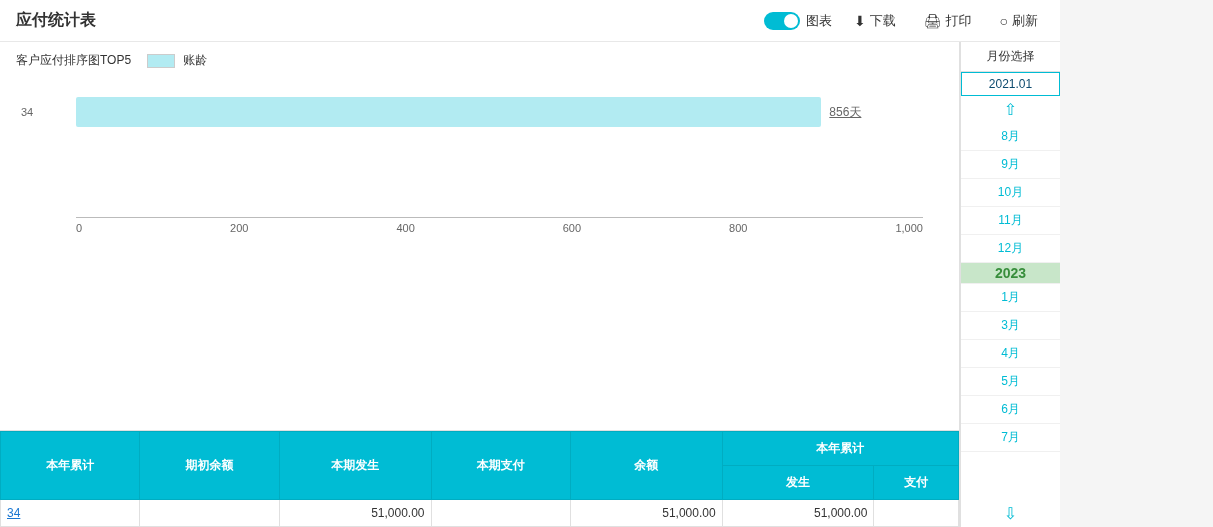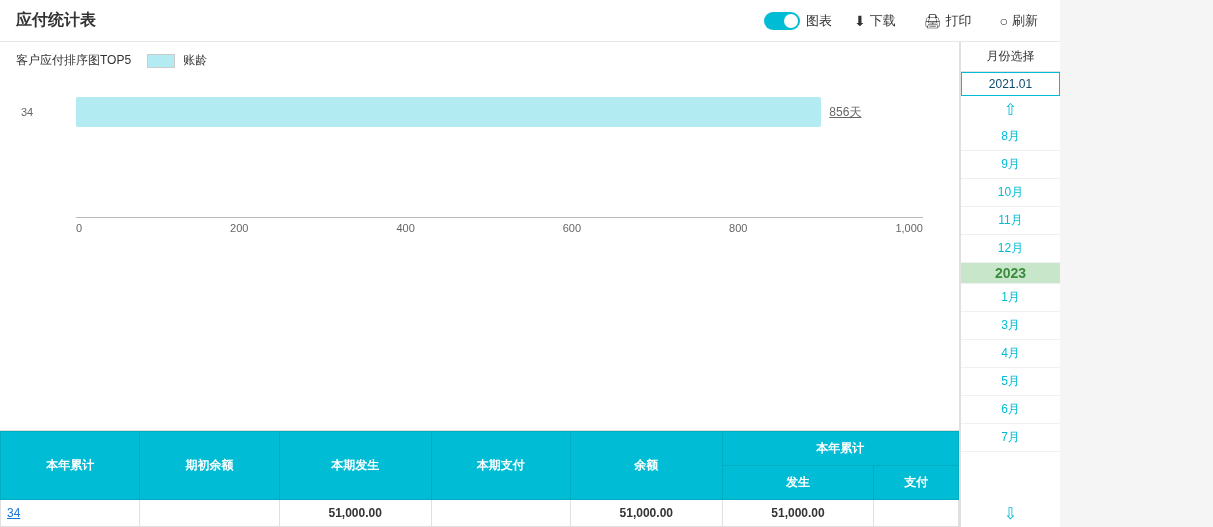--- a/index.html
+++ b/index.html
@@ -32,21 +32,21 @@
     .chart-sort-btns { float: right; display: flex; gap: 0; margin-bottom: 4px; }
     .sort-btn { padding: 2px 10px; font-size: 12px; cursor: pointer; color: #333; border-bottom: 2px solid transparent; }
     .sort-btn.active { border-bottom: 2px solid #333; font-weight: bold; }
     .chart-header { display: flex; justify-content: space-between; margin-bottom: 4px; }
     
     
     .table-section { background: #fff; border-top: 1px solid #e0e0e0; }
     .summary-table { width: 100%; border-collapse: collapse; }
     .summary-table th { background: #00bcd4; color: #fff; text-align: center; padding: 8px 6px; font-size: 12px; font-weight: bold; border: 1px solid #00acc1; }
     .summary-table td { text-align: center; padding: 6px 6px; font-size: 12px; border: 1px solid #e0e0e0; background: #fff; }
-    .summary-table td.right { text-align: center; font-weight: bold; }
+    .summary-table td.right { text-align: right; }
     .summary-table td.left { text-align: left; }
     .link-cell { color: #1976d2; cursor: pointer; text-decoration: underline; }
     
     
     .right-sidebar { width: 100px; border-left: 1px solid #e0e0e0; display: flex; flex-direction: column; background: #fff; overflow: hidden; }
     .sidebar-header { background: #fff; padding: 6px 8px; font-size: 12px; color: #333; border-bottom: 1px solid #e0e0e0; text-align: center; white-space: nowrap; }
     .sidebar-year-input { padding: 4px 6px; font-size: 12px; border: 1px solid #00bcd4; color: #0c4a6e; width: 100%; text-align: center; outline: none; background: #fff; }
     .sidebar-scroll-up, .sidebar-scroll-down { text-align: center; padding: 4px; cursor: pointer; color: #00bcd4; font-size: 16px; }
     .month-list { flex: 1; overflow: hidden; }
     .month-item { padding: 5px 8px; text-align: center; font-size: 12px; color: #00bcd4; cursor: pointer; border-bottom: 1px solid #f0f0f0; }

